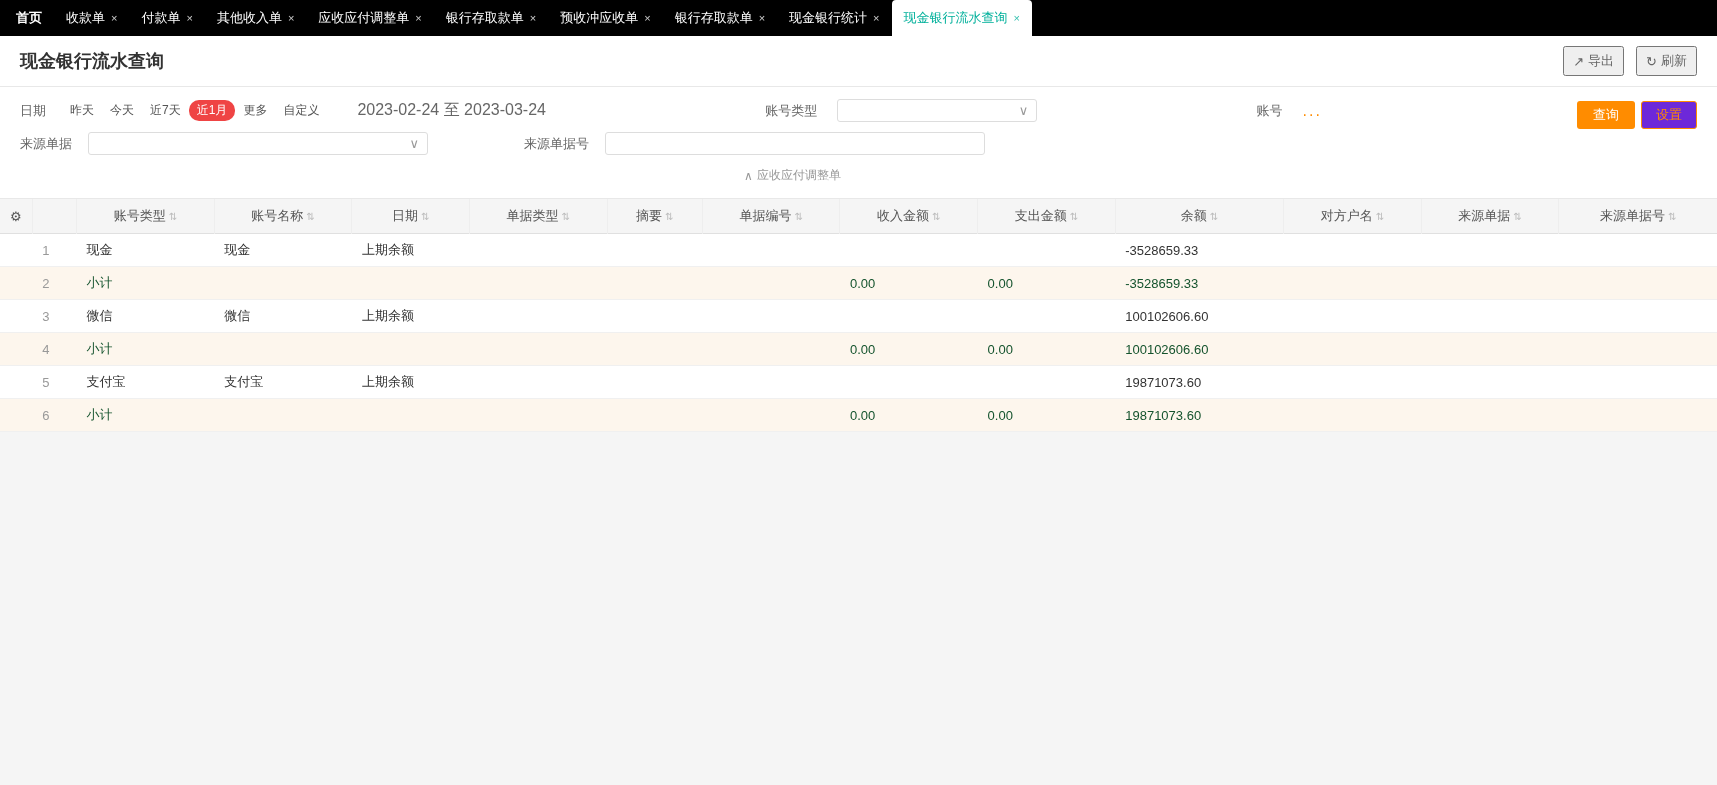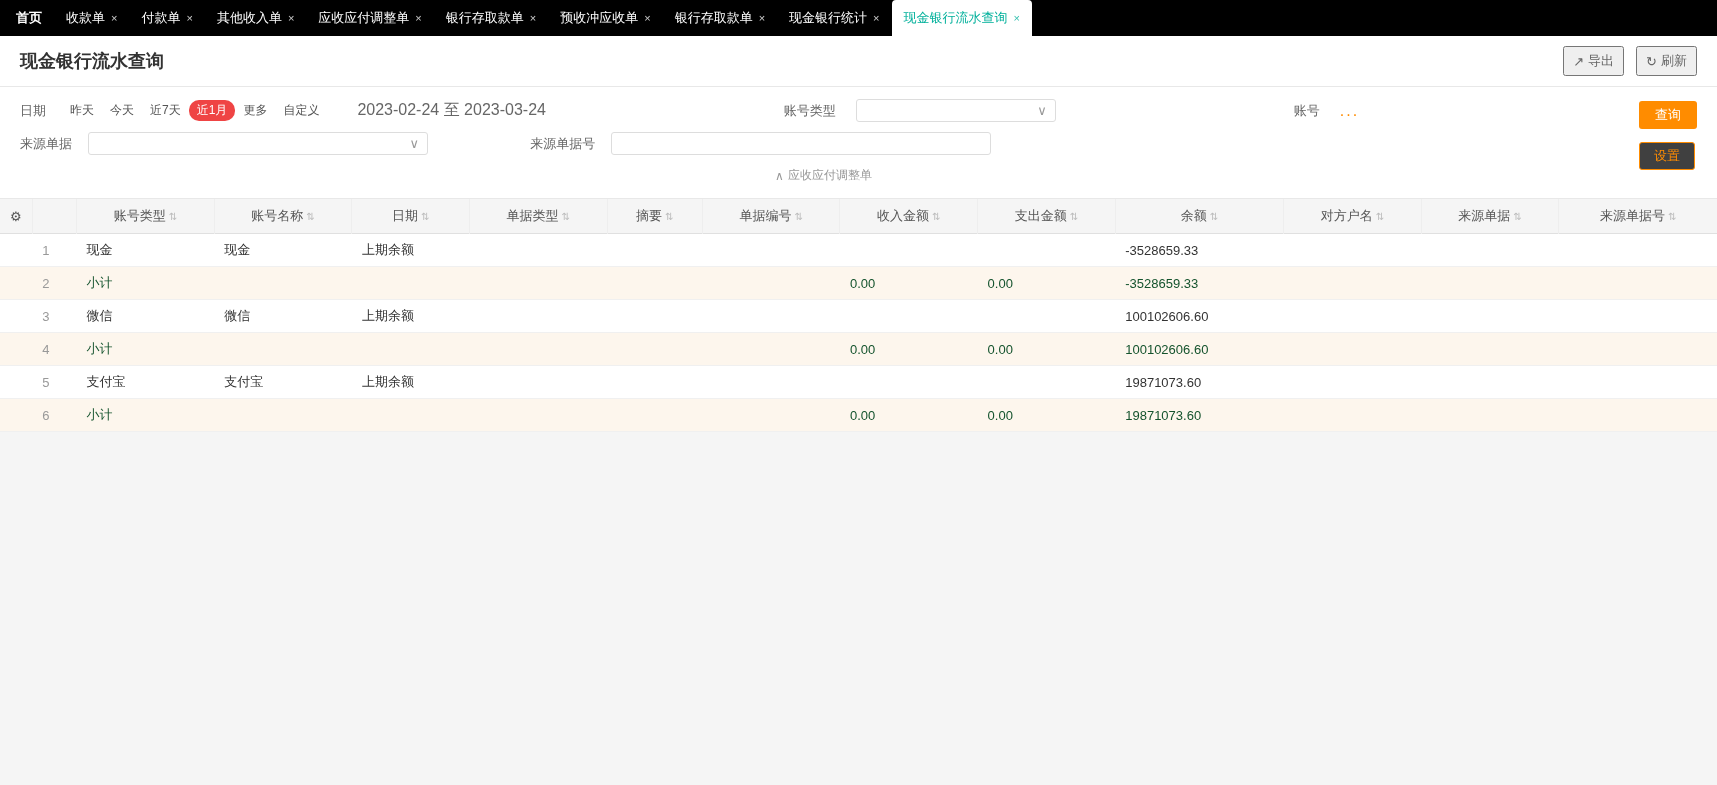--- a/index.html
+++ b/index.html
@@ -147,21 +147,21 @@
     .btn-query {
       background: #ff8c00;
       color: #fff;
       border: none;
       border-radius: 3px;
       padding: 5px 16px;
       font-size: 13px;
       cursor: pointer;
     }
     .btn-settings {
-      background: #404040;
+      background: #6d28d9;
       color: #ff8c00;
       border: 1px solid #ff8c00;
       border-radius: 3px;
       padding: 4px 14px;
       font-size: 13px;
       cursor: pointer;
     }
     .ellipsis-btn {
       color: #ff8c00;
       cursor: pointer;
@@ -306,21 +306,21 @@
         <span class="filter-label">来源单据号</span>
         <input class="filter-input" style="min-width: 380px;" type="text" value="">
       </div>
 
       <div class="filter-more">
         <span>∧</span>
         <span>应收应付调整单</span>
       </div>
     </div>
 
-    <div style="display:flex;flex-direction:column;gap:13px;padding-left:16px;padding-top:2px;align-items:flex-start;">
+    <div style="display:flex;flex-direction:row;gap:6px;padding-left:16px;padding-top:2px;align-items:flex-start;">
       <button class="btn-query">查询</button>
       <button class="btn-settings">设置</button>
     </div>
   </div>
 </div>
 
 <div class="table-wrap">
   <table>
     <thead>
       <tr>

